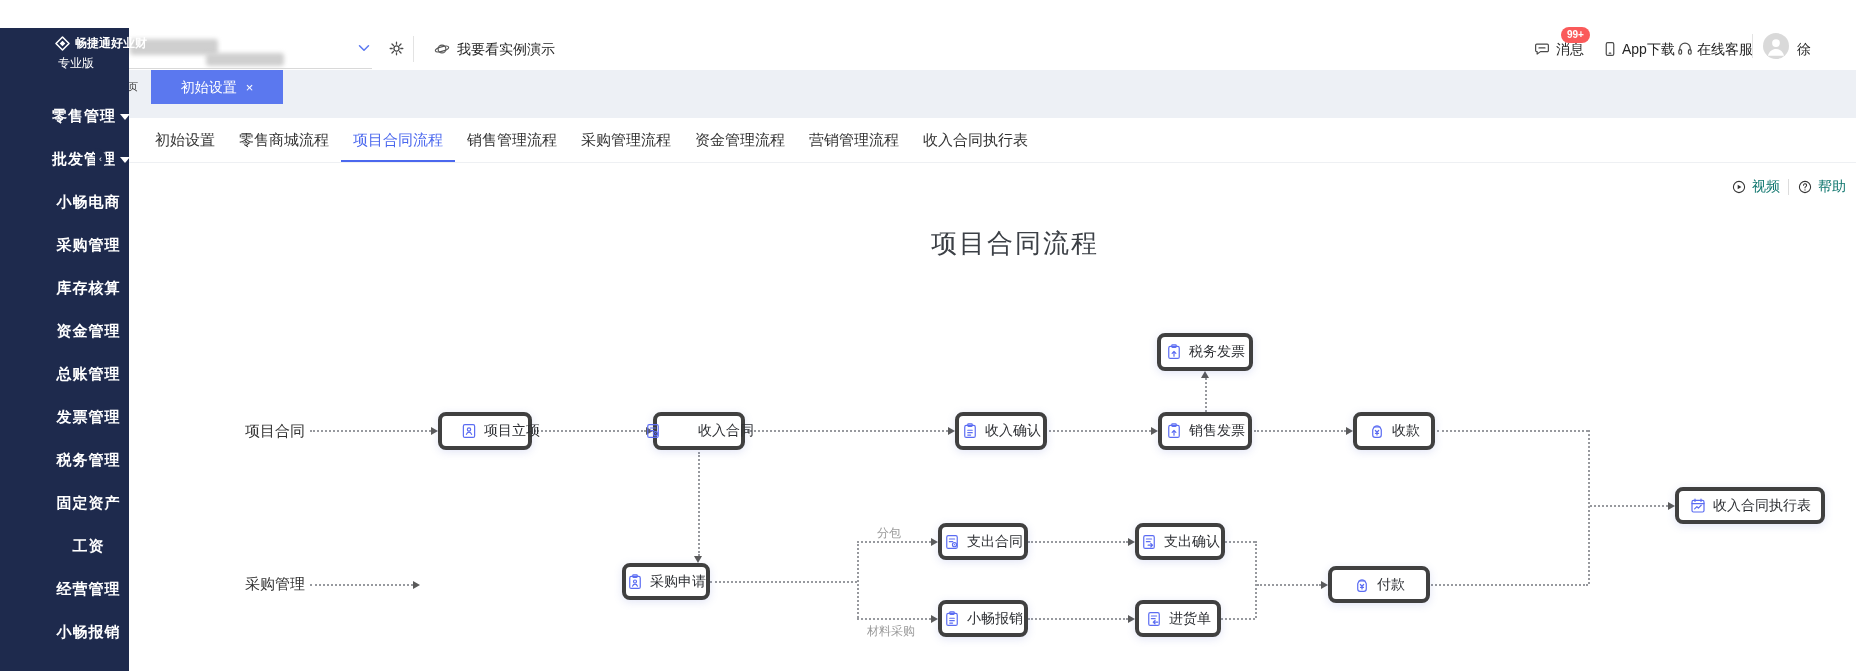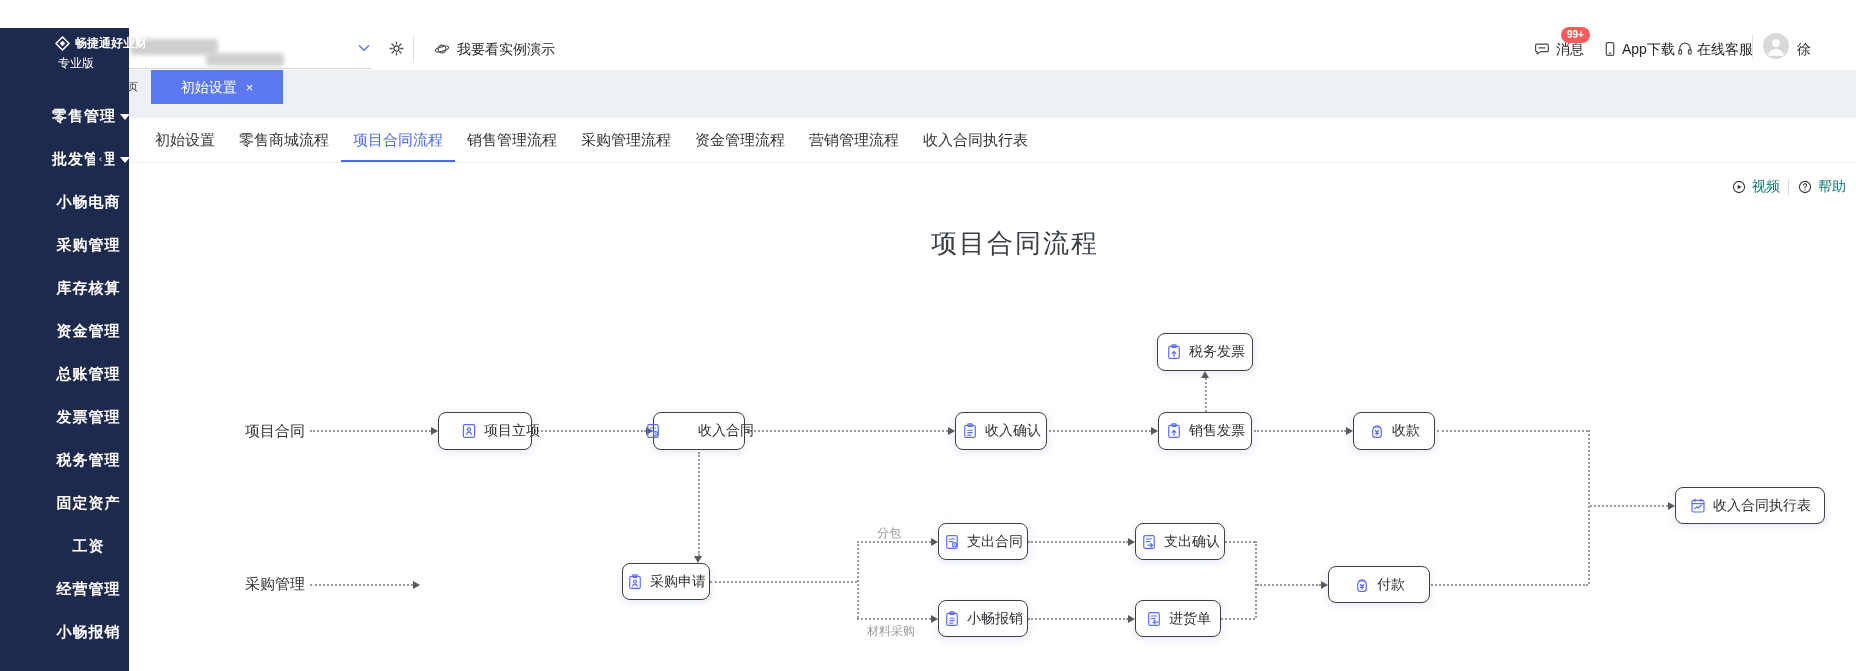--- a/index.html
+++ b/index.html
@@ -38,21 +38,21 @@
   .ftab{height:44px;line-height:44px;padding:0 12px;font-size:15px;color:#333;cursor:pointer;white-space:nowrap;box-sizing:border-box;}
   .ftab.active{color:#4b68ee;border-bottom:2px solid #4b68ee;}
   .ft-right{position:absolute;right:2px;top:0;height:44px;display:flex;align-items:center;font-size:14px;color:#0f766e;margin-top:47px;}
   .ft-right .grp{display:flex;align-items:center;gap:5px;padding:0 8px;cursor:pointer;}
   .ft-right .sep{width:0;height:16px;border-left:1px solid #dcdcdc;}
   
   .canvas{position:absolute;left:0;top:44px;right:0;bottom:0;}
   .flow-title{position:absolute;left:836px;top:64px;font-size:26px;color:#3c4046;letter-spacing:2px;}
   .row-label{position:absolute;font-size:15px;color:#333;white-space:nowrap;}
   .branch-label{position:absolute;font-size:12px;color:#9a9a9a;white-space:nowrap;}
-  .node{position:absolute;height:38px;background:#fff;border:1px solid #404040;border-radius:8px;
+  .node{position:absolute;height:38px;background:#fff;border:4px solid #404040;border-radius:8px;
         box-shadow:0 2px 9px rgba(96,112,205,.18);display:flex;align-items:center;justify-content:center;
         gap:6px;font-size:14px;color:#2d2f33;box-sizing:border-box;padding:0 6px;cursor:pointer;white-space:nowrap;}
   .node svg{flex:0 0 auto;color:#5b6cf2;}
   .hl{position:absolute;height:0;border-top:2px dotted #97999e;}
   .vl{position:absolute;width:0;border-left:2px dotted #97999e;}
   .ar{position:absolute;width:0;height:0;}
   .ar.r{border-top:4px solid transparent;border-bottom:4px solid transparent;border-left:7px solid #5a5a5a;}
   .ar.d{border-left:4px solid transparent;border-right:4px solid transparent;border-top:7px solid #5a5a5a;}
   .ar.u{border-left:4px solid transparent;border-right:4px solid transparent;border-bottom:7px solid #5a5a5a;}
   svg.ic{display:block;}

